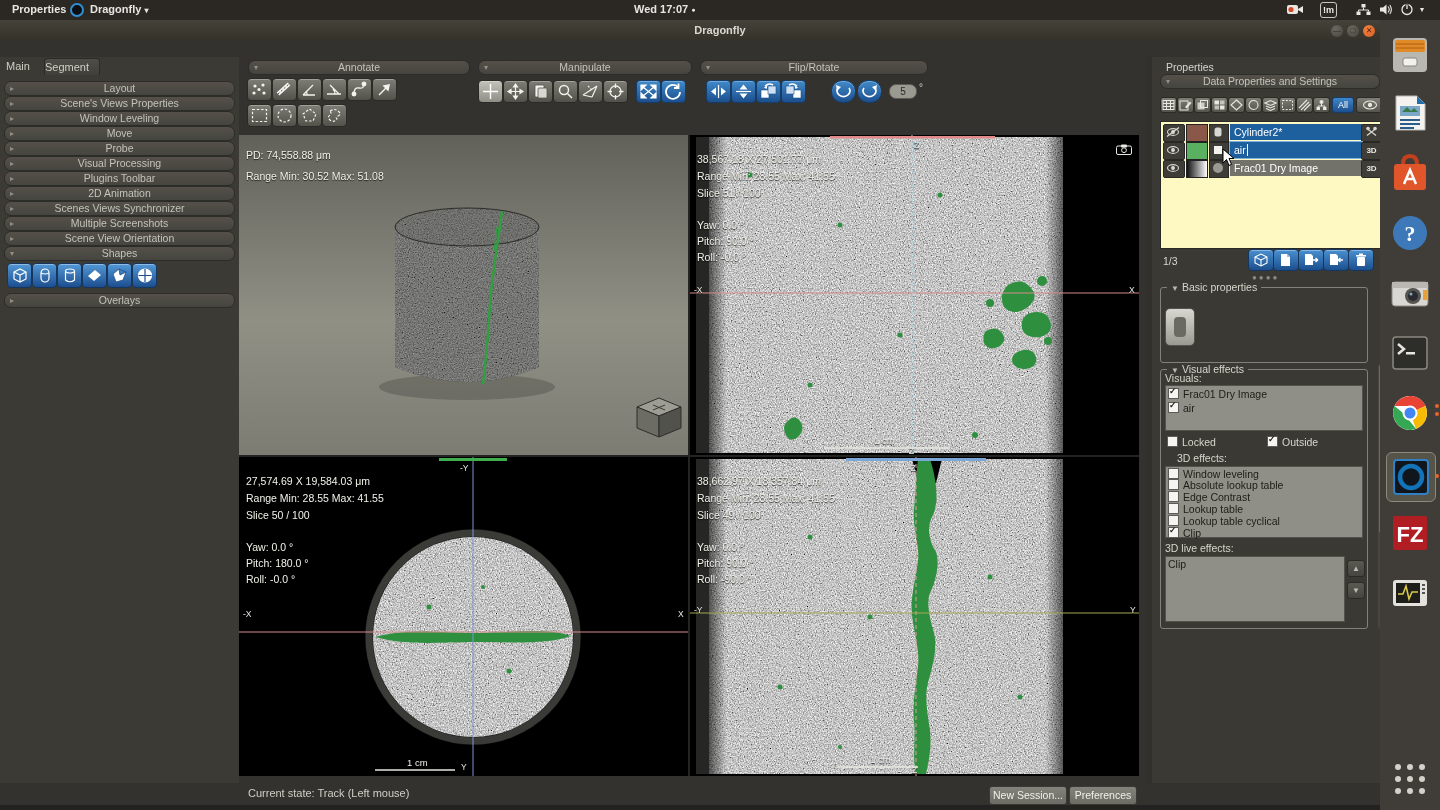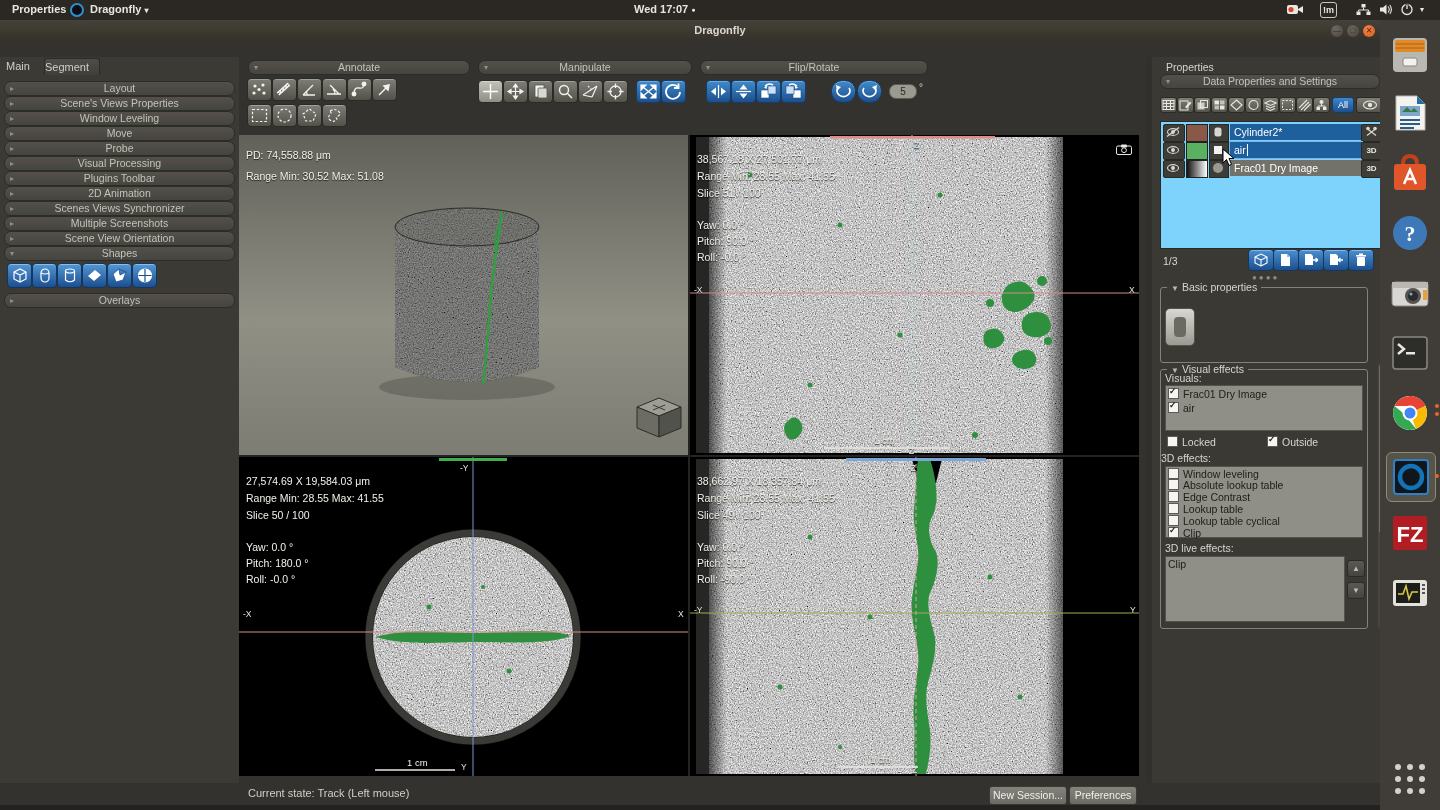--- a/index.html
+++ b/index.html
@@ -45,21 +45,21 @@
   .ovl{position:absolute;font-size:10.5px;color:#f2f2ea;text-shadow:0 1px 1px rgba(0,0,0,.75);white-space:nowrap;}
   .axlbl{position:absolute;font-size:8.5px;color:#e8e8e2;text-shadow:0 1px 1px rgba(0,0,0,.8);}
   .sclbl{position:absolute;font-size:9.5px;color:#f0f0ea;text-shadow:0 1px 1px rgba(0,0,0,.8);}
 
   
   #props{left:1146px;top:57px;width:234px;height:728px;background:#3a3934;border-left:6px solid #31302c;box-sizing:content-box;}
   #props-inner{position:absolute;left:0;top:0;width:234px;height:728px;}
   .fbtn{position:absolute;width:15px;height:14px;border-radius:3px;background:linear-gradient(#7e7e76,#54544d);border:1px solid #2a2a26;}
   .fbtn svg{position:absolute;left:1px;top:1px;}
   .fbtn.blue{background:linear-gradient(#3e86c8,#1c4f8e);border-color:#163c69;}
-  .listbox{position:absolute;background:#7dd3fc;border:1px solid #292925;}
+  .listbox{position:absolute;background:#fef9c3;border:1px solid #292925;}
   .drow{position:absolute;left:1px;width:219px;height:18px;}
   .ebtn{position:absolute;left:1px;top:1px;width:20px;height:16px;background:#3e3d38;border:1px solid #282824;border-radius:2px;}
   .swatch{position:absolute;left:24px;top:1px;width:20px;height:16px;border:1px solid #222;}
   .ticon{position:absolute;left:47px;top:1px;width:18px;height:16px;background:#3e3d38;border:1px solid #282824;}
   .dname{position:absolute;left:68px;top:1px;width:128px;height:16px;font-size:10.5px;line-height:16px;color:#fff;padding-left:4px;}
   .dbadge{position:absolute;left:199px;top:1px;width:19px;height:16px;background:#3e3d38;border:1px solid #282824;border-radius:2px;
           font-size:8px;font-weight:bold;color:#e8e8e0;text-align:center;line-height:16px;}
   .abtn{position:absolute;width:24px;height:20px;border-radius:4px;background:linear-gradient(#4a90d0,#1c4f8e);
         border:1px solid #14365f;box-shadow:inset 0 1px 0 rgba(255,255,255,.35);}
   .abtn svg{position:absolute;left:3px;top:2px;}
@@ -677,21 +677,21 @@
 
       <div class="gbox" style="left:8px;top:312px;width:206px;height:258px">
         <div class="gtitle"><span class="ga">▼</span><span>Visual effects</span></div>
         <div class="plabel" style="left:4px;top:2px">Visuals:</div>
         <div class="graylist" style="left:4px;top:15px;width:196px;height:44px">
           <div class="glrow" style="top:2px"><span class="cb on"></span><span>Frac01 Dry Image</span></div>
           <div class="glrow" style="top:4px"><span class="cb on"></span><span>air</span></div>
         </div>
         <div class="plabel" style="left:6px;top:66px"><span class="cb"></span><span>Locked</span></div>
         <div class="plabel" style="left:106px;top:66px"><span class="cb on"></span><span>Outside</span></div>
-        <div class="plabel" style="left:0;top:82px">3D effects:</div>
+        <div class="plabel" style="left:16px;top:82px">3D effects:</div>
         <div class="graylist" style="left:4px;top:96px;width:196px;height:70px">
           <div class="glrow" style="top:1px"><span class="cb"></span><span>Window leveling</span></div>
           <div class="glrow"><span class="cb"></span><span>Absolute lookup table</span></div>
           <div class="glrow"><span class="cb"></span><span>Edge Contrast</span></div>
           <div class="glrow"><span class="cb"></span><span>Lookup table</span></div>
           <div class="glrow"><span class="cb"></span><span>Lookup table cyclical</span></div>
           <div class="glrow"><span class="cb on"></span><span>Clip</span></div>
         </div>
         <div class="plabel" style="left:4px;top:172px">3D live effects:</div>
         <div class="graylist" style="left:4px;top:186px;width:178px;height:64px">

